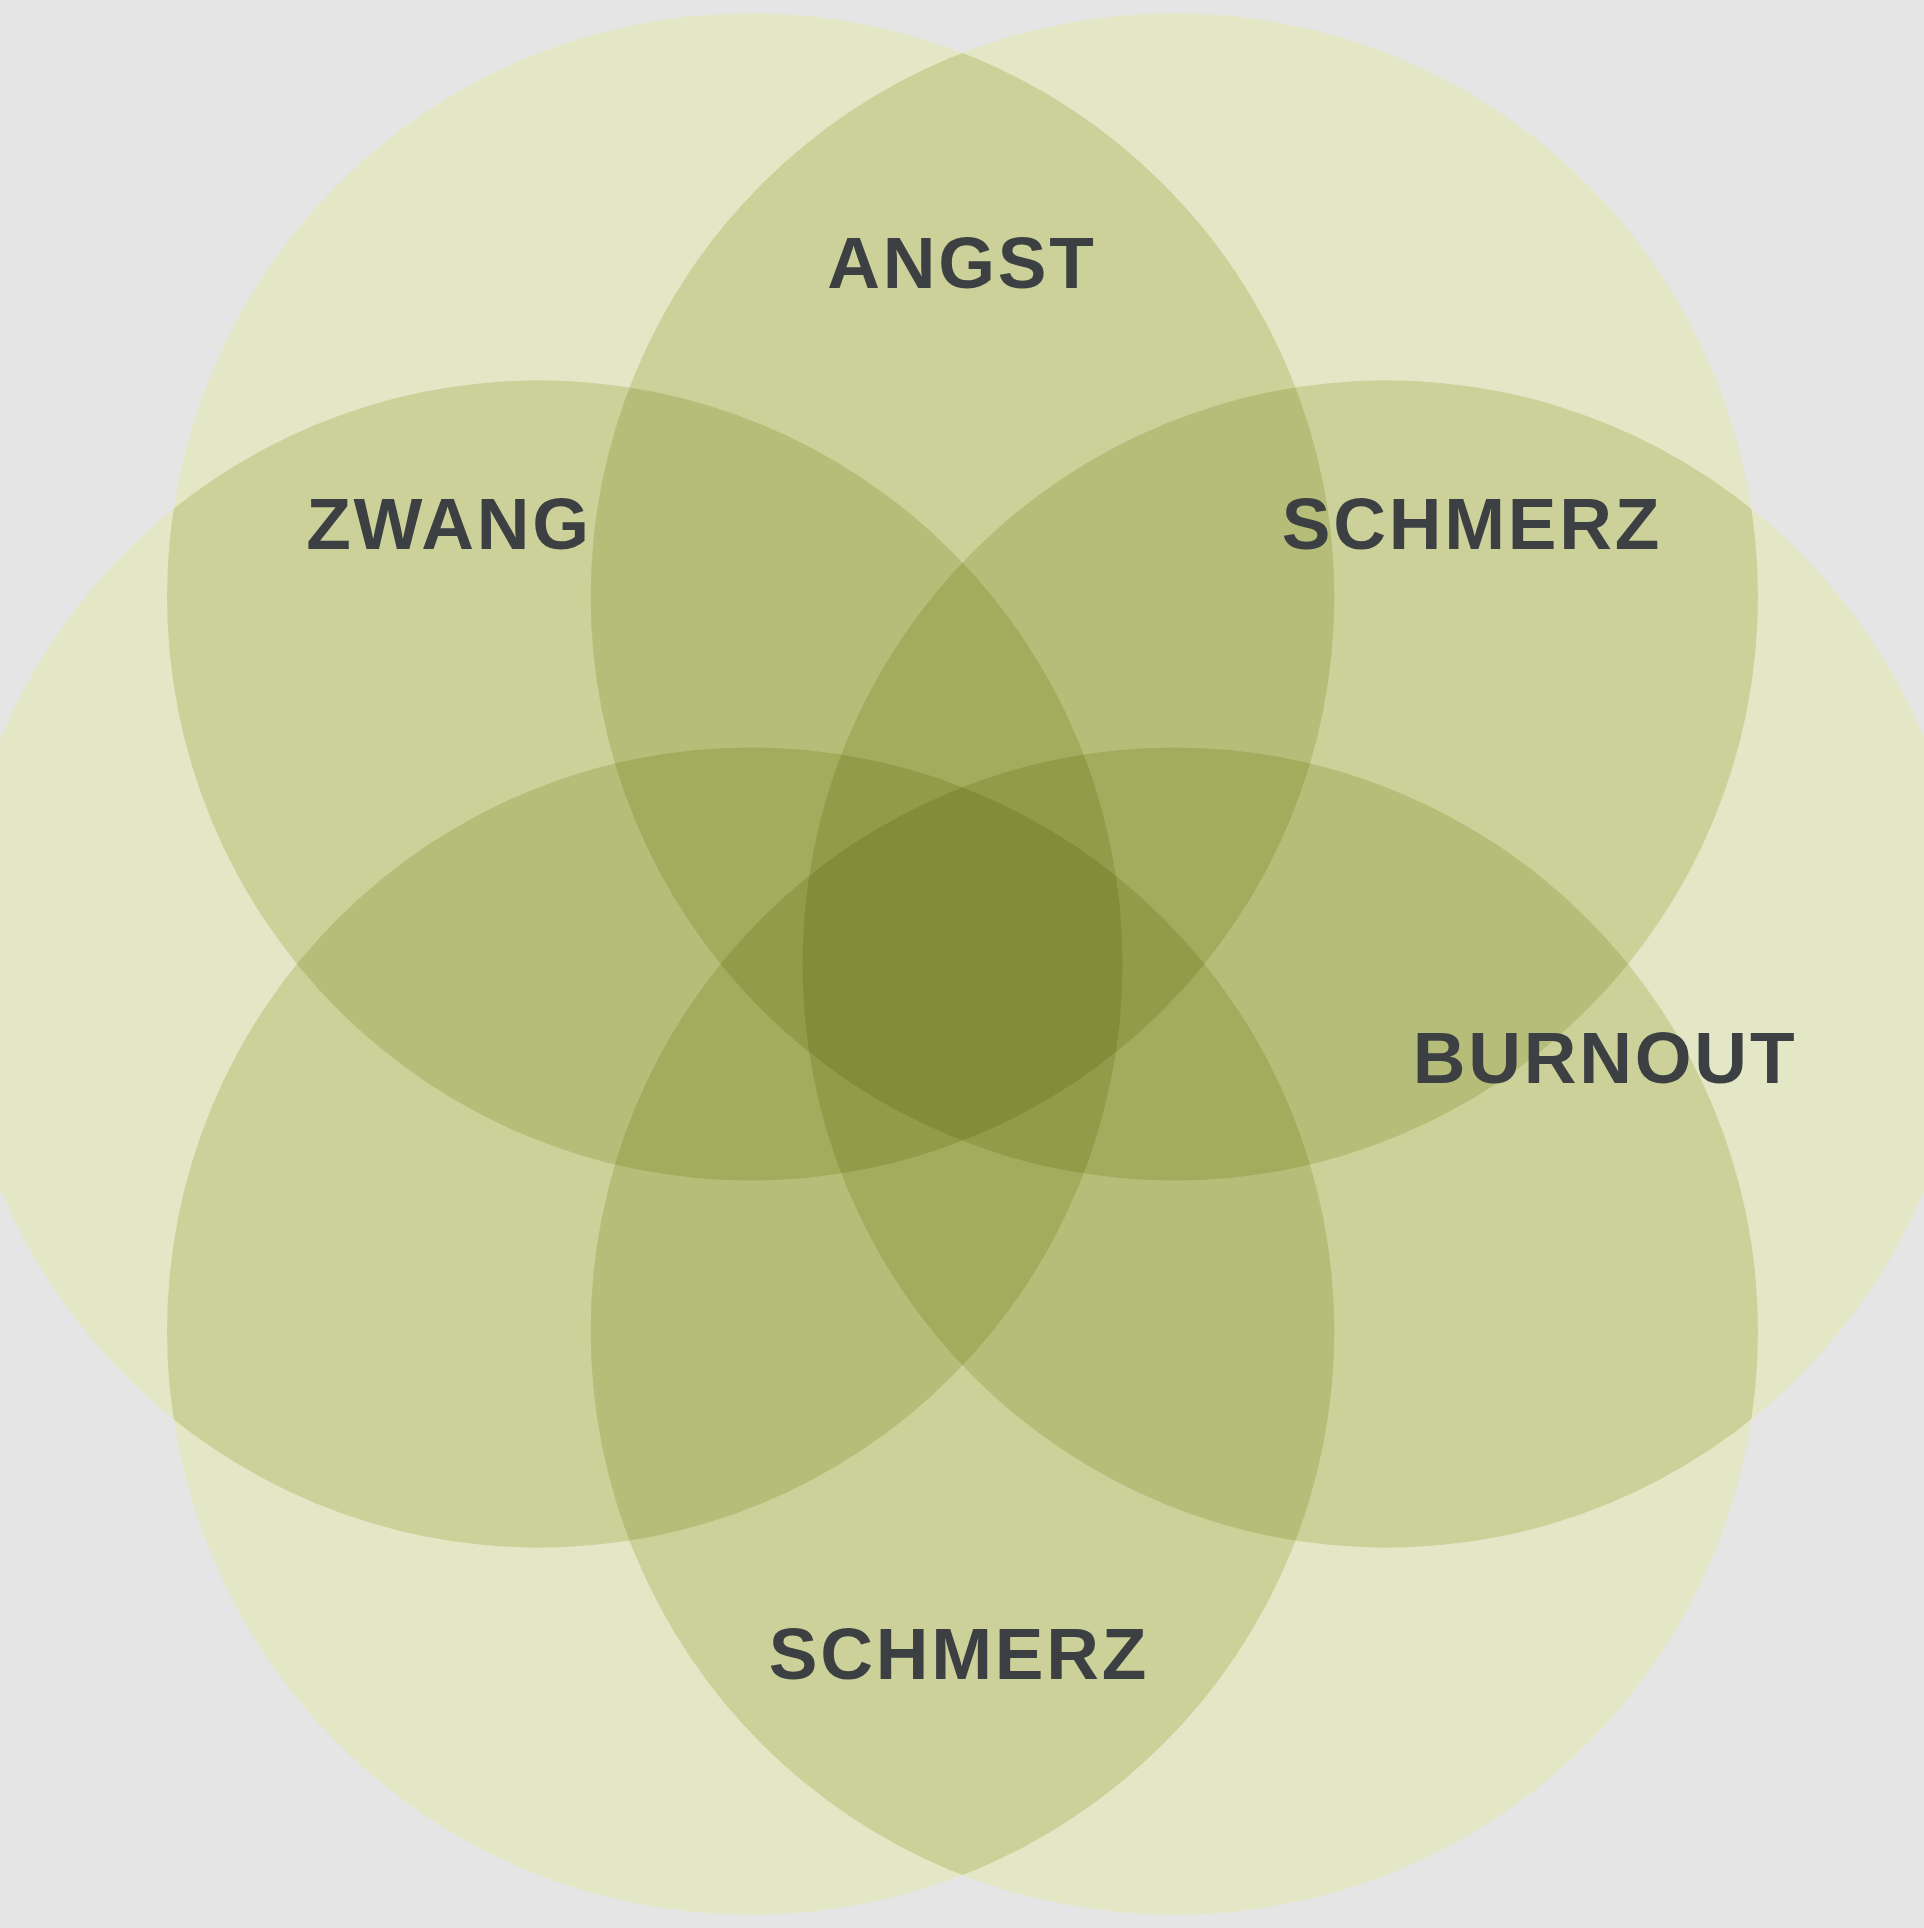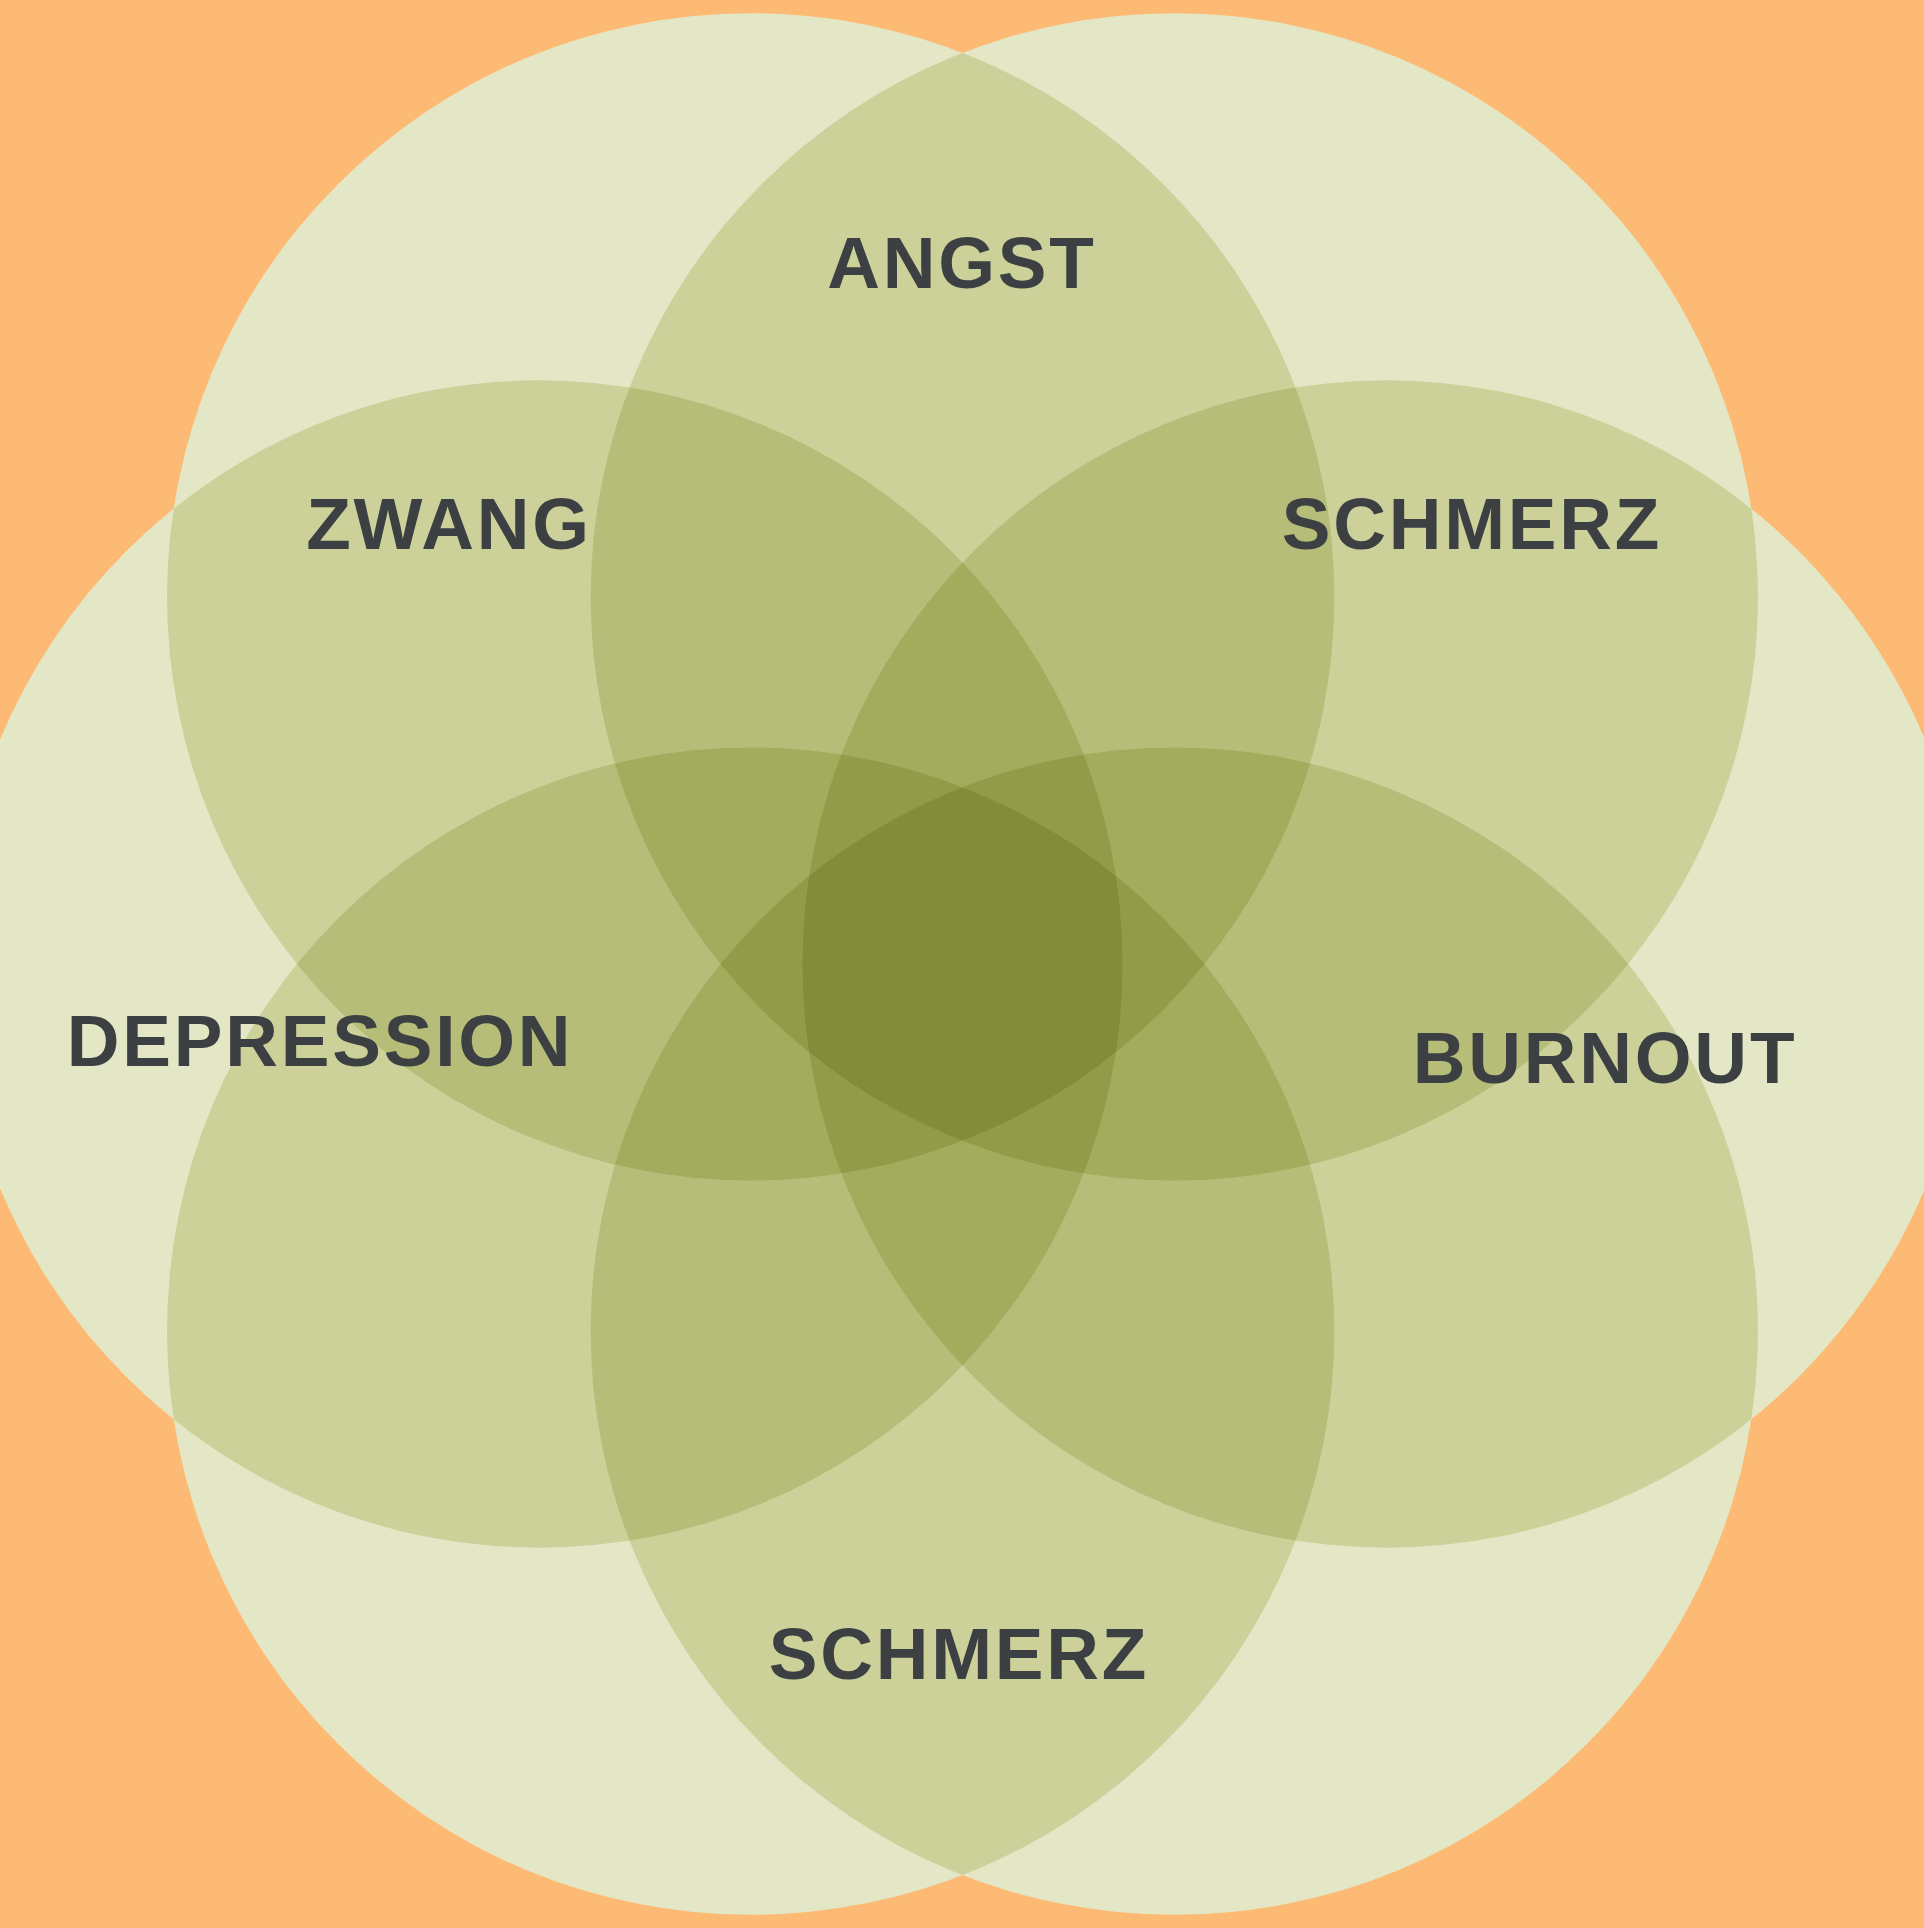--- a/index.html
+++ b/index.html
@@ -4,21 +4,21 @@
 <style>
   html, body {
     margin: 0;
     padding: 0;
     background: #ffffff;
   }
   #canvas {
     position: relative;
     width: 1925px;
     height: 1928px;
-    background: #fdba74;
+    background: #e5e5e5;
     overflow: hidden;
     font-family: "Liberation Sans", "DejaVu Sans", sans-serif;
     text-decoration: underline;
   }
   svg.flower {
     position: absolute;
     left: 0;
     top: 0;
     isolation: isolate;
   }
@@ -71,21 +71,20 @@
       <circle cx="572" cy="1024" r="620" fill="#e4e7c6"></circle>
     </g>
   </svg>
 
   <div class="label pos-top">ANGST</div>
 
   <div class="label pos-top-left">ZWANG</div>
 
   <div class="label pos-top-right">SCHMERZ</div>
 
-  <div class="label pos-left">DEPRESSION</div>
 
   <div class="label pos-right">BURNOUT</div>
 
   <div class="label pos-bottom">SCHMERZ</div>
 
   <div class="center-title">
   </div>
 
 </div>
 

